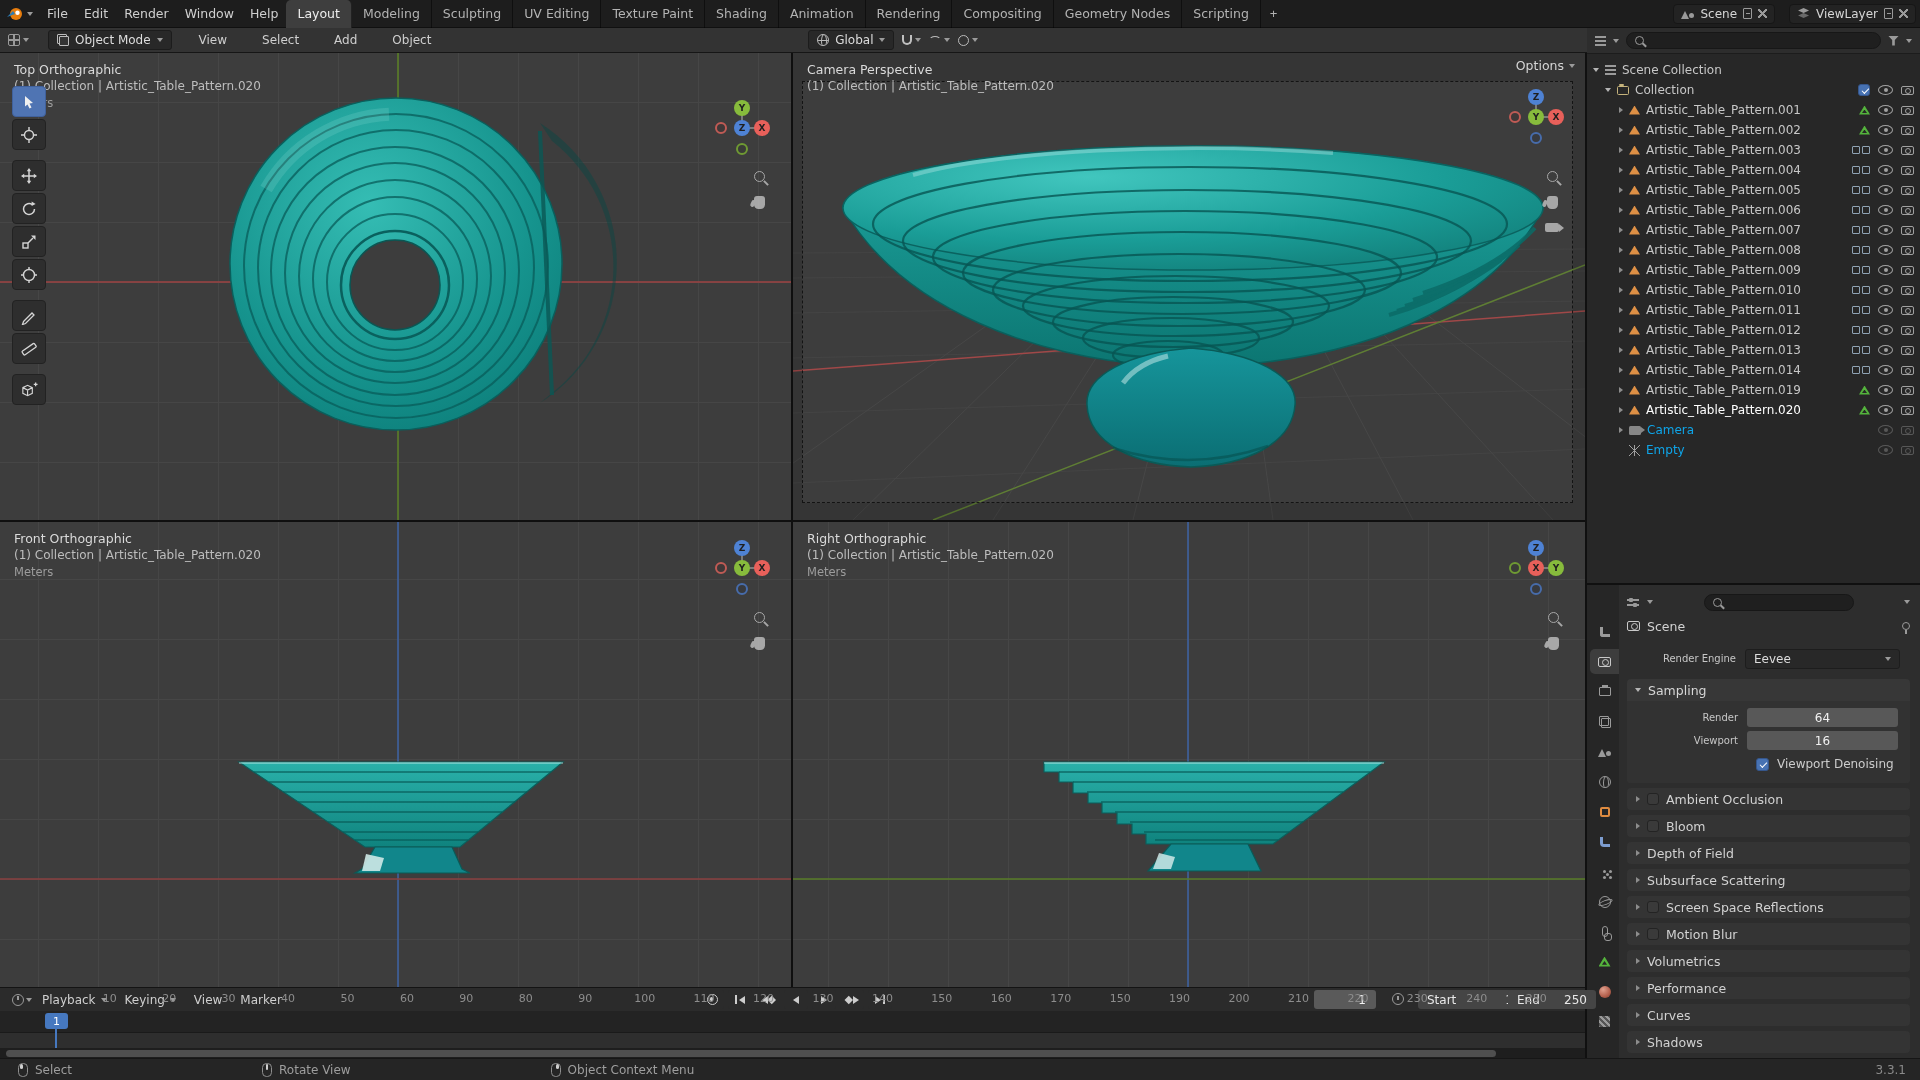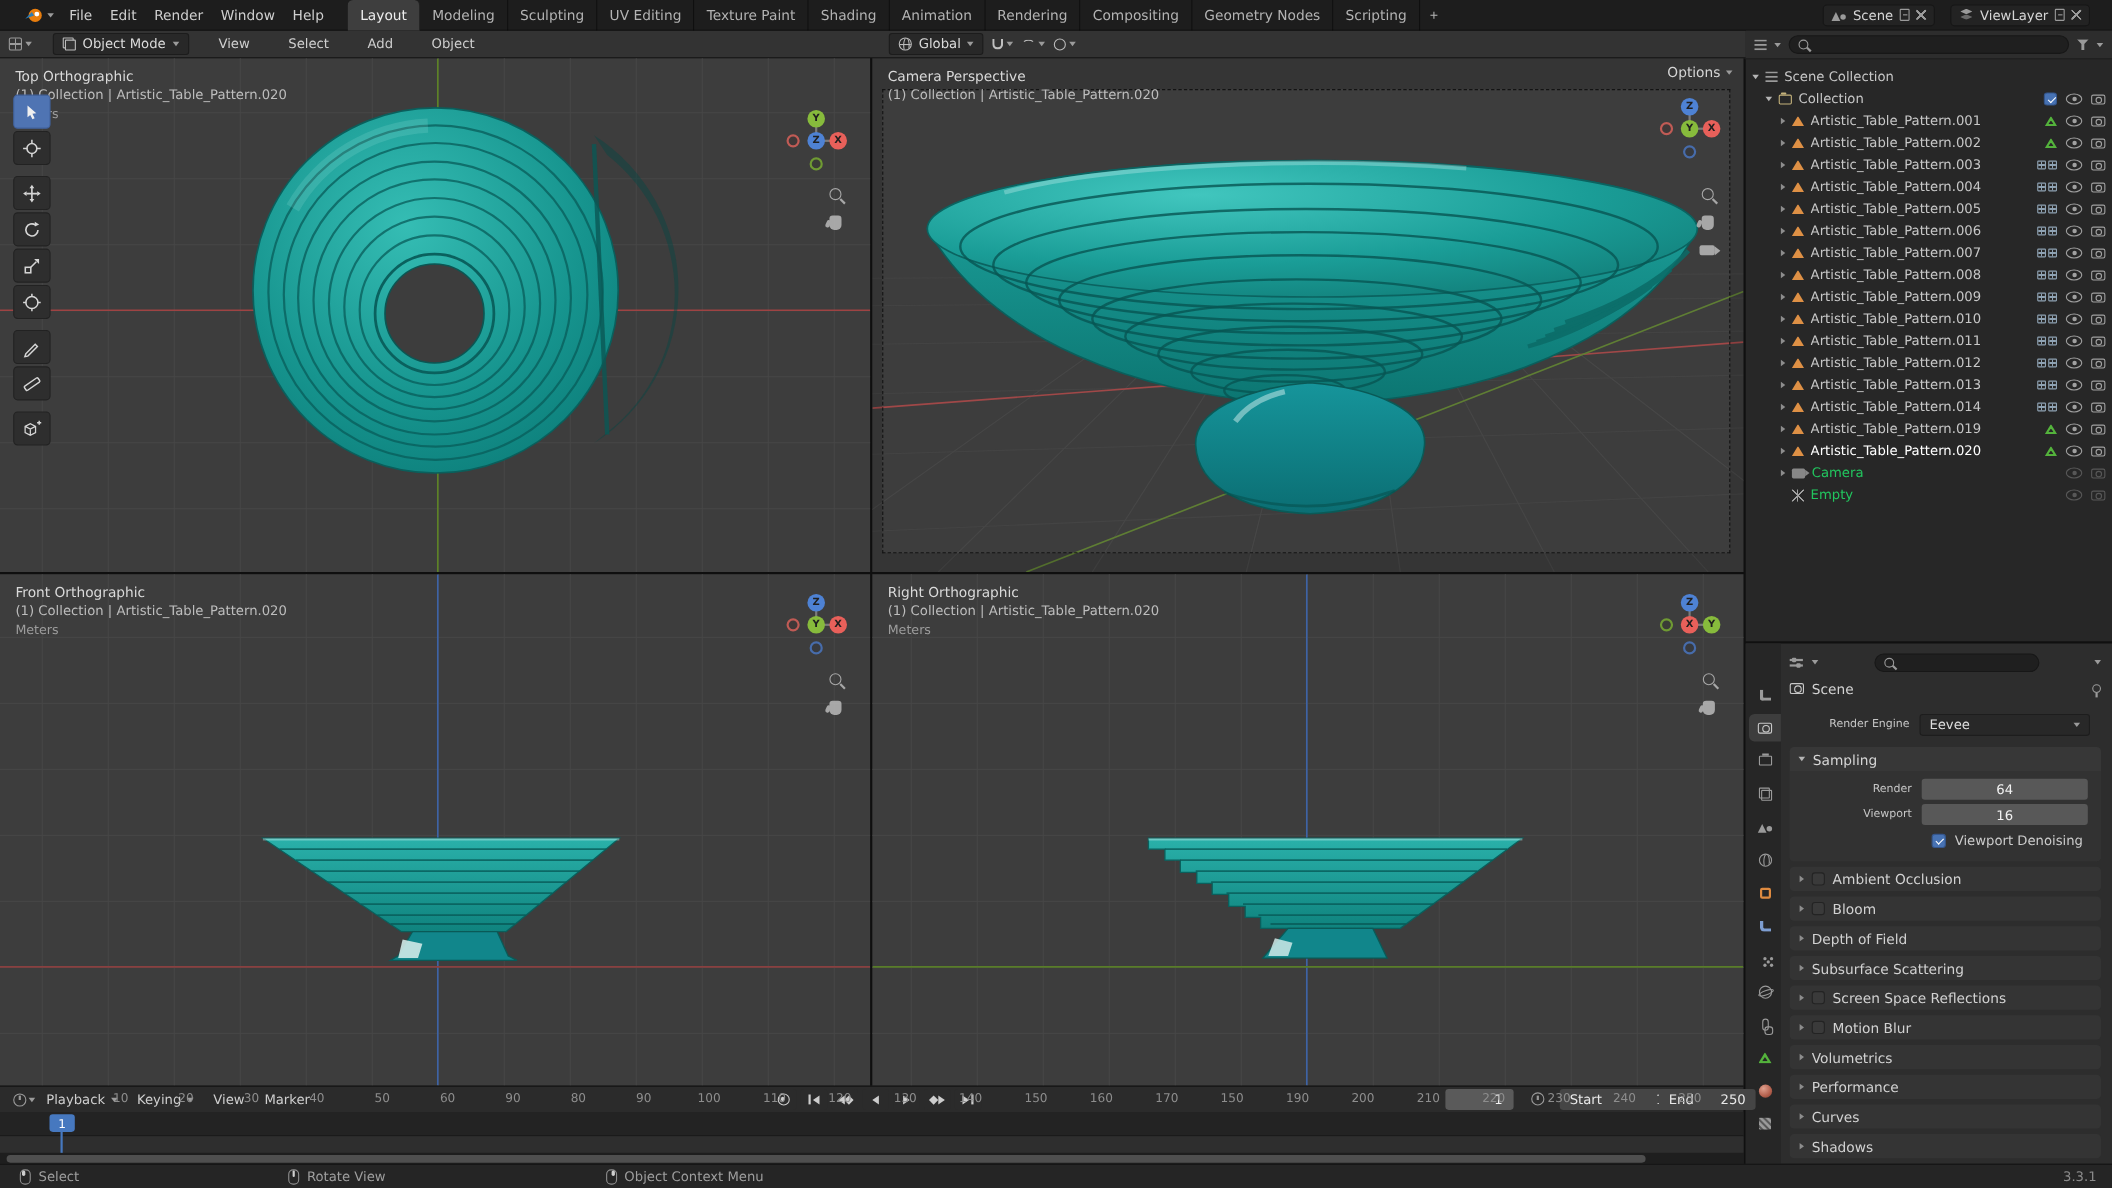--- a/index.html
+++ b/index.html
@@ -59,24 +59,24 @@
 .mouse::before{content:"";position:absolute;background:#cfcfcf;border-radius:2px}
 .mouse[data-b="left"]::before{left:0.5px;top:0.5px;width:3.6px;height:5px}
 .mouse[data-b="middle"]::before{left:2.8px;top:0.5px;width:2.6px;height:6px}
 .mouse[data-b="right"]::before{right:0.5px;top:0.5px;width:3.6px;height:5px}
 .cb{width:13px;height:13px;border-radius:3px;background:#3a3a3a;border:1px solid #232323;display:inline-block;position:relative;flex:none}
 .cb.checked{background:#4772b3;border-color:#35568c}
 .cb.checked::after{content:"";position:absolute;left:2.6px;top:3px;width:6px;height:3.2px;border-left:1.8px solid #fff;border-bottom:1.8px solid #fff;transform:rotate(-45deg)}
 .cb.small{width:12px;height:12px}
 
 
-#topbar{position:absolute;left:0;top:0;width:1920px;height:28px;background:#1d1d1d;display:flex;align-items:center;padding:0 16px;border-bottom:1px solid #101010}
+#topbar{position:absolute;left:0;top:0;width:1920px;height:28px;background:#1d1d1d;display:flex;align-items:center;padding:0 0;border-bottom:1px solid #101010}
 #topbar .logo-wrap{display:flex;align-items:center;gap:4px;padding:0 6px}
 .menu-btn{background:none;border:none;color:#cfcfcf;font-family:inherit;font-size:12.5px;padding:0 8px;height:28px;cursor:default}
-#ws-tabs{display:flex;align-items:flex-end;height:28px;margin-left:14px}
+#ws-tabs{display:flex;align-items:flex-end;height:28px;}
 .ws-tab{height:28px;display:flex;align-items:center;padding:0 11px;color:#b3b3b3;font-size:12.5px;border-right:1px solid rgba(0,0,0,.45)}
 .ws-tab[data-active="true"]{background:#3e3e3e;color:#eee;border-radius:5px 5px 0 0}
 .ws-add{background:none;border:none;color:#b3b3b3;font-size:13px;padding:0 9px;height:28px}
 #topbar .tb-right{margin-left:auto;display:flex;align-items:center;gap:14px;padding-right:4px}
 .selector{display:flex;align-items:center;gap:6px;background:#232323;border:1px solid #161616;border-radius:4px;height:20px;padding:0 7px;color:#d6d6d6;font-size:12px}
 .i-scene-ic{width:13px;height:11px;display:inline-block;position:relative}
 .i-scene-ic::before{content:"";position:absolute;left:0;bottom:0;border-left:4.5px solid transparent;border-right:4.5px solid transparent;border-bottom:8px solid #9a9a9a}
 .i-scene-ic::after{content:"";position:absolute;right:0;bottom:1px;width:5.5px;height:5.5px;border-radius:50%;background:#9a9a9a}
 .i-layers{width:13px;height:11px;display:inline-block;position:relative}
 .i-layers::before,.i-layers::after{content:"";position:absolute;left:1px;width:11px;height:5px;background:#9a9a9a;clip-path:polygon(50% 0,100% 50%,50% 100%,0 50%)}
@@ -139,21 +139,21 @@
 
 
 #outliner{position:absolute;left:1587px;top:28px;width:333px;height:555px;background:#272727}
 .ol-header{height:26px;background:#2d2d2d;display:flex;align-items:center;gap:7px;padding:0 8px;border-bottom:1px solid #1c1c1c}
 .ol-header .search{background:#1f1f1f;border:1px solid #171717;border-radius:10px;height:17px;flex:1;display:flex;align-items:center;padding:0 8px;gap:6px}
 .ol-tree{padding:6px 0 0 6px}
 .ol-row{display:flex;align-items:center;gap:6px;height:20px;padding-right:6px;font-size:12px;color:#c7c7c7}
 .ol-row .oname{white-space:nowrap;overflow:hidden}
 .ol-right{margin-left:auto;display:flex;align-items:center;gap:8px}
 .ol-row.lvl1{padding-left:12px}.ol-row.lvl2{padding-left:26px}
-.ol-row.dim{color:#22c55e}
+.ol-row.dim{color:#0ea5e9}
 .ol-row.dim .ol-right{opacity:.4}
 .obj[data-active="true"] .oname{color:#fff}
 
 #properties{position:absolute;left:1587px;top:585px;width:333px;height:473px;background:#2d2d2d;display:flex}
 .pr-tabs{width:32px;background:#262626;padding-top:34px;display:flex;flex-direction:column;gap:5px;align-items:stretch}
 .ti{height:25px;margin-left:3px;display:flex;align-items:center;justify-content:center;border-radius:5px 0 0 5px}
 .ti.active{background:#3d3d3d}
 .pi{display:inline-block}
 .pi-tool{width:10px;height:10px;border-left:3px solid #9a9a9a;border-bottom:3px solid #9a9a9a;border-radius:0 0 0 3px}
 .pi-render{width:13px;height:10px;border:1.5px solid #c9c9c9;border-radius:2px;position:relative}

